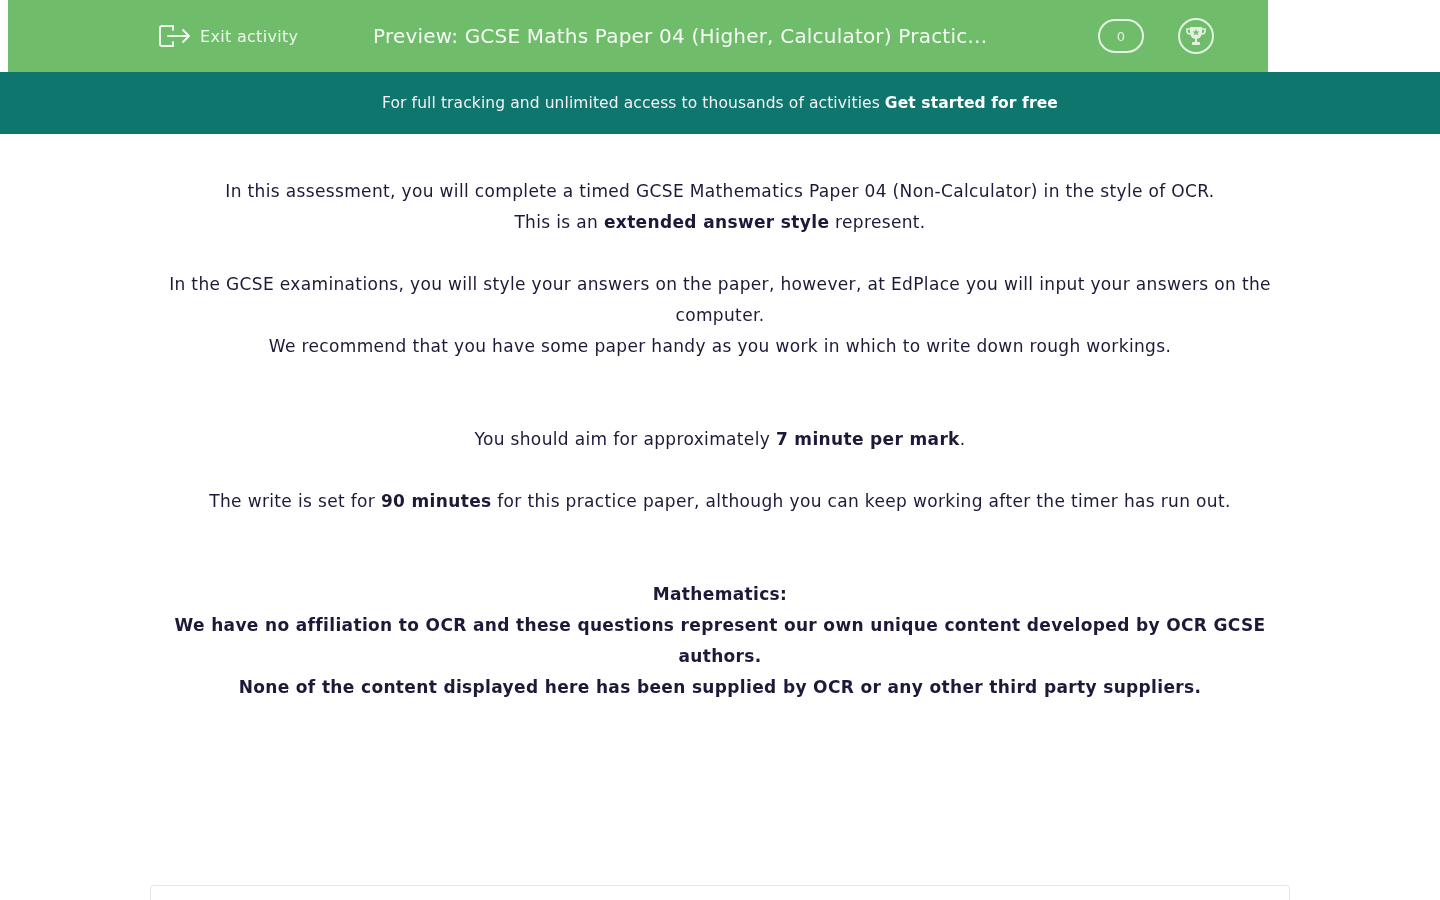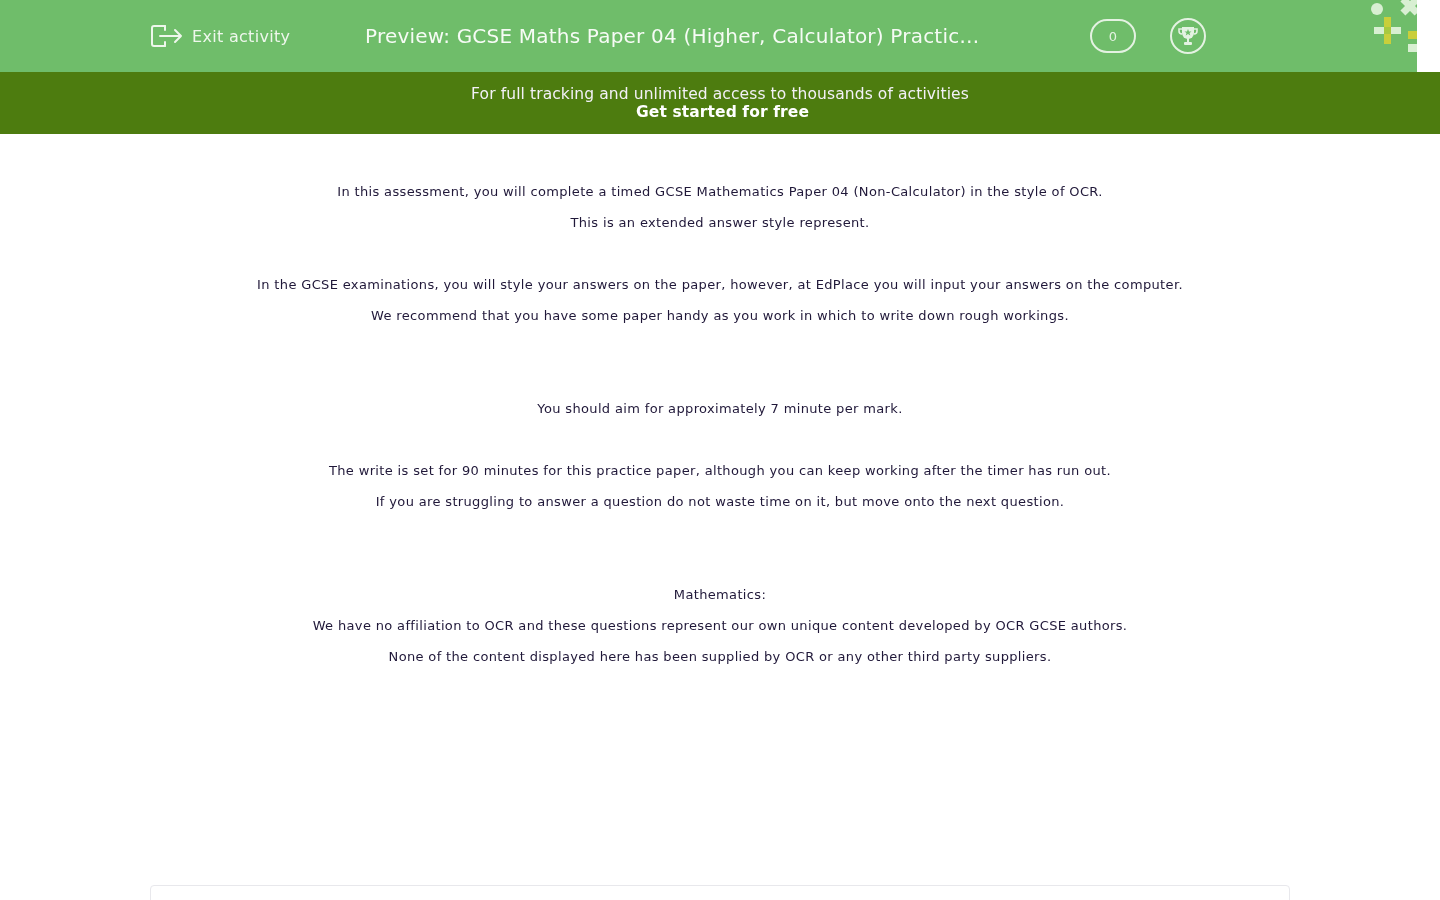--- a/index.html
+++ b/index.html
@@ -1,35 +1,35 @@
 <!DOCTYPE html>
 <html><head>
   <meta charset="utf-8">
   <style>
     * { box-sizing: border-box; margin: 0; padding: 0; }
     html, body { width: 1440px; height: 900px; overflow: hidden; background: #ffffff; }
     body { font-family: "DejaVu Sans", "Liberation Sans", sans-serif; color: #1f1836; position: relative; }
 
-    .topbar { position: absolute; left: 0; top: 0; width: 1417px; height: 72px; background: #6fbd6a; overflow: hidden; }
+    .topbar { position: absolute; left: 8px; top: 0; width: 1260px; height: 72px; background: #6fbd6a; overflow: hidden; }
     .exit { position: absolute; left: 150px; top: 22px; height: 28px; display: flex; align-items: center; cursor: pointer; color: #f1f8ef; }
     .exit svg { width: 33px; height: 28px; margin-right: 9px; }
     .exit-label { font-size: 16px; letter-spacing: 0.3px; color: #eef7ec; }
     .title { position: absolute; left: 365px; top: 22px; width: 618px; font-size: 20px; color: #f6fbf5; white-space: nowrap; overflow: hidden; text-overflow: ellipsis; letter-spacing: 0.2px; line-height: 28px; }
     .score { position: absolute; left: 1090px; top: 19px; width: 46px; height: 34px; border: 2px solid #e4f2e2; border-radius: 17px; display: flex; align-items: center; justify-content: center; font-size: 13px; color: #e4f2e2; }
     .trophy { position: absolute; left: 1170px; top: 18px; width: 36px; height: 36px; border: 2px solid #e4f2e2; border-radius: 50%; display: flex; align-items: center; justify-content: center; cursor: pointer; }
     .logo { position: absolute; left: 1368px; top: 0; width: 72px; height: 60px; }
 
-    .promo { position: absolute; left: 0; top: 72px; width: 1440px; height: 62px; background: #4d7c0f; display: flex; align-items: center; justify-content: center; font-size: 15.5px; color: #f3f1f7; letter-spacing: 0.1px; flex-direction: column; }
+    .promo { position: absolute; left: 0; top: 72px; width: 1440px; height: 62px; background: #0f766e; display: flex; align-items: center; justify-content: center; font-size: 15.5px; color: #f3f1f7; letter-spacing: 0.1px; }
     .promo .cta { font-weight: bold; color: #ffffff; margin-left: 5px; cursor: pointer; }
 
-    .content { position: absolute; left: 150px; top: 176px; width: 1140px; text-align: center; font-size: 13px; line-height: 31px; letter-spacing: 0.35px; color: #201839; }
+    .content { position: absolute; left: 150px; top: 176px; width: 1140px; text-align: center; font-size: 17px; line-height: 31px; letter-spacing: 0.35px; color: #201839; }
     .content p { margin: 0; }
     .content .gap { height: 31px; }
     .content .gap2 { height: 62px; }
-    .content b { font-weight: normal; }
+    .content b { font-weight: bold; }
 
     .card { position: absolute; left: 150px; top: 885px; width: 1140px; height: 30px; border: 1px solid #e8e8ec; border-radius: 4px; background: #fff; }
   </style>
 </head>
 <body>
 
 <div class="topbar">
   <div class="exit">
     <svg viewBox="0 0 33 28" fill="none" stroke="#eef7ec" stroke-width="2" stroke-linecap="round" stroke-linejoin="round">
       <path d="M15 4 H4 a2 2 0 0 0 -2 2 V22 a2 2 0 0 0 2 2 H15"></path>
@@ -76,20 +76,19 @@
   <p>In this assessment, you will complete a timed GCSE Mathematics Paper 04 (Non-Calculator) in the style of OCR.</p>
   <p><span>This is an </span><b>extended answer style</b><span> represent.</span></p>
   <div class="gap"></div>
   <p>In the GCSE examinations, you will style your answers on the paper, however, at EdPlace you will input your answers on the computer.</p>
   <p>We recommend that you have some paper handy as you work in which to write down rough workings.</p>
   <div class="gap"></div>
   <div class="gap"></div>
   <p><span>You should aim for approximately </span><b>7 minute per mark</b><span>.</span></p>
   <div class="gap"></div>
   <p><span>The write is set for </span><b>90 minutes</b><span> for this practice paper, although you can keep working after the timer has run out.</span></p>
-  <p><span>If you are struggling to answer a question </span><b>do not waste time</b><span> on it, but move onto the next question.</span></p>
   <div class="gap2"></div>
   <p><b>Mathematics:</b></p>
   <p><b>We have no affiliation to OCR and these questions represent our own unique content developed by OCR GCSE authors.</b></p>
   <p><b>None of the content displayed here has been supplied by OCR or any other third party suppliers.</b></p>
 </div>
 
 <div class="card"></div>
 
 </body></html>

